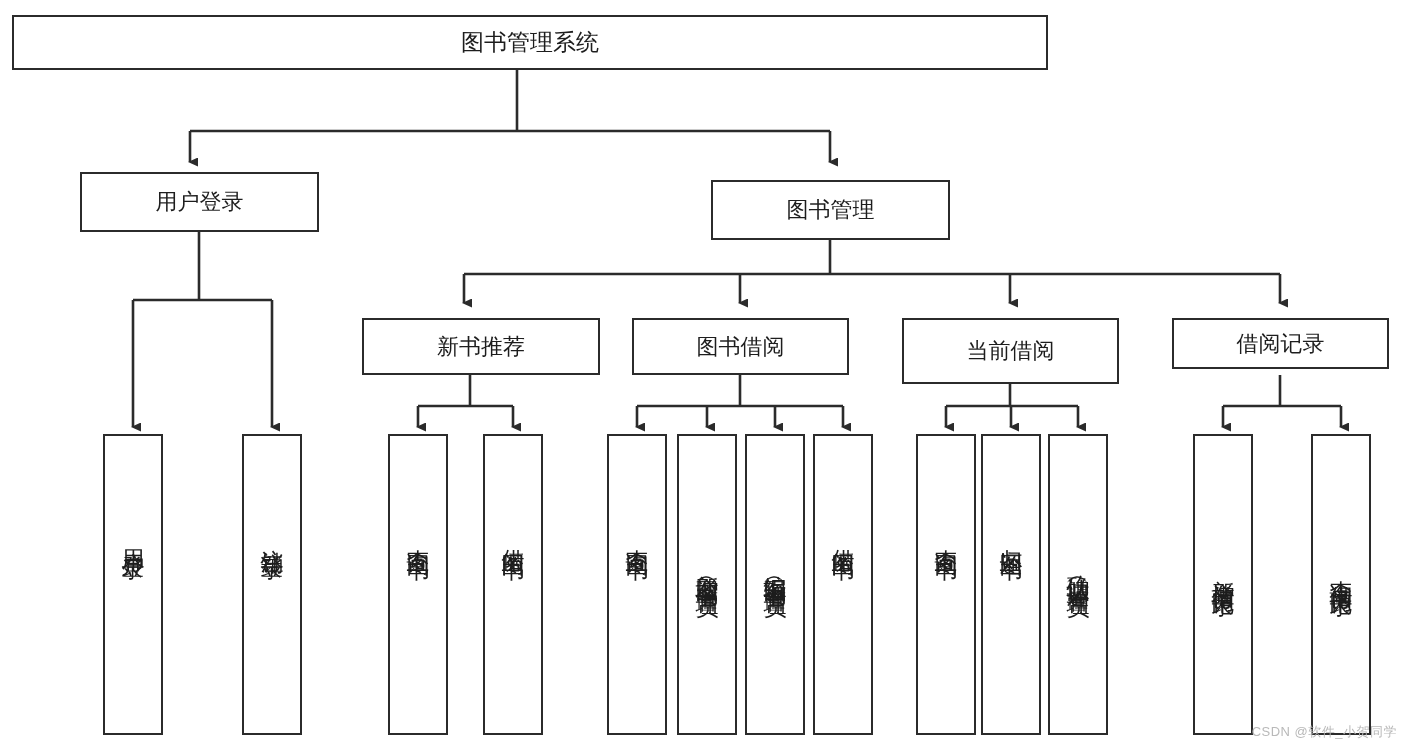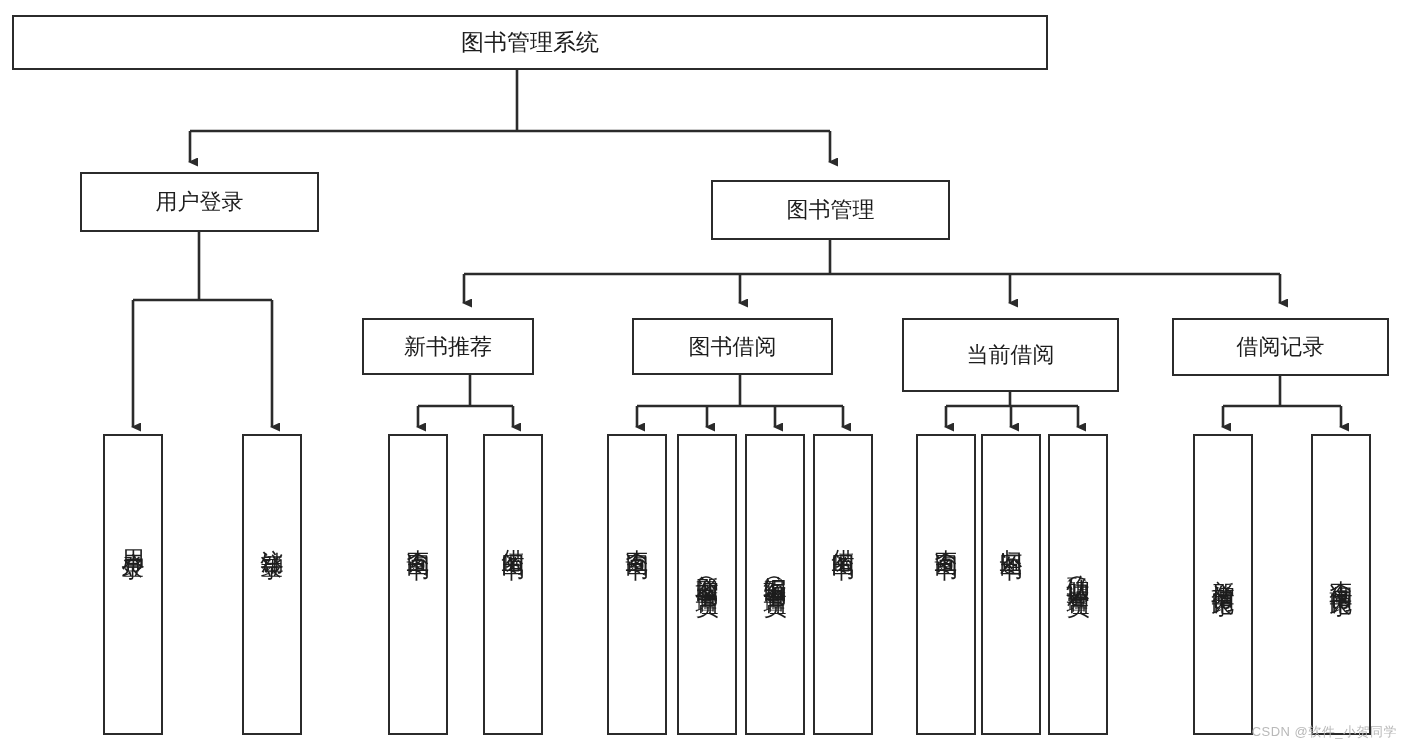--- a/index.html
+++ b/index.html
@@ -120,30 +120,30 @@
     <span class="cap">图书管理系统</span>
   </div>
 
   <div class="node lvl2" style="left:80px;top:172px;width:239px;height:60px;">
     <span class="cap">用户登录</span>
   </div>
   <div class="node lvl2" style="left:711px;top:172px;width:239px;height:60px;margin-top:8px;">
     <span class="cap">图书管理</span>
   </div>
 
-  <div class="node lvl3" style="left:362px;top:318px;width:172px;height:57px;">
+  <div class="node lvl3" style="left:362px;top:318px;width:238px;height:57px;">
     <span class="cap">新书推荐</span>
   </div>
-  <div class="node lvl3" style="left:632px;top:318px;width:201px;height:57px;">
+  <div class="node lvl3" style="left:632px;top:318px;width:217px;height:57px;">
     <span class="cap">图书借阅</span>
   </div>
-  <div class="node lvl3" style="left:902px;top:318px;width:217px;height:74px;">
+  <div class="node lvl3" style="left:902px;top:318px;width:217px;height:66px;">
     <span class="cap">当前借阅</span>
   </div>
-  <div class="node lvl3" style="left:1172px;top:318px;width:217px;height:58px;">
+  <div class="node lvl3" style="left:1172px;top:318px;width:217px;height:51px;">
     <span class="cap">借阅记录</span>
   </div>
 
   <div class="node leaf" style="left:103px;top:434px;width:60px;height:301px;">
     <span class="cap">用户登录</span>
   </div>
   <div class="node leaf" style="left:242px;top:434px;width:60px;height:301px;">
     <span class="cap">注销登录</span>
   </div>
 

